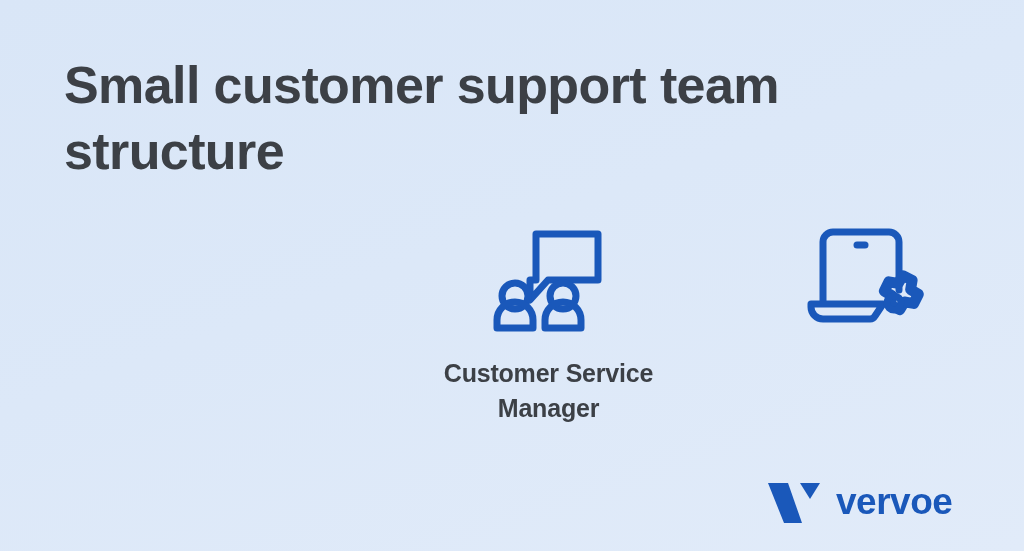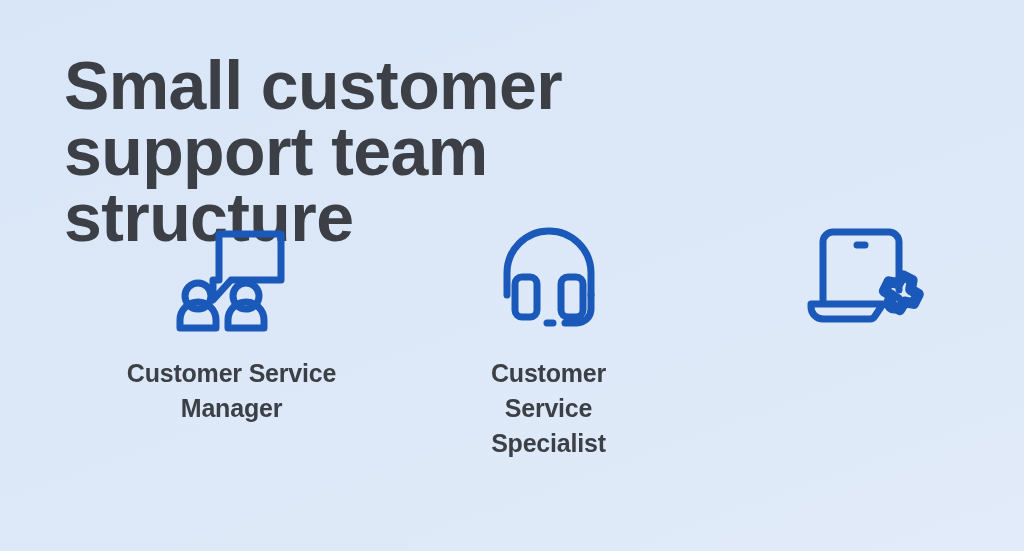--- a/index.html
+++ b/index.html
@@ -25,21 +25,21 @@
 
   
   .title {
     position: absolute;
     left: 64px;
     top: 52px;
     width: 760px;
     margin: 0;
     font-family: "Liberation Sans", sans-serif;
     font-weight: 700;
-    font-size: 68px;
+    font-size: 52px;
     line-height: 66px;
     letter-spacing: -0.6px;
     color: #3c4046;
     white-space: pre-line;
   }
 
   
   .columns {
     position: absolute;
     left: 0;
@@ -117,52 +117,42 @@
 
           <circle cx="73" cy="72" r="13"></circle>
 
           <path d="M55 104 V96 a18 18 0 0 1 36 0 v8 Z"></path>
         </svg>
       </div>
       <div class="role-label">Customer Service
 Manager</div>
     </div>
 
-    <div class="column column-1">
-      <div class="icon-wrap">
-        <svg width="100" height="110" viewBox="0 0 100 110" fill="none" stroke="#1a58ba" stroke-width="7" stroke-linecap="round" stroke-linejoin="round">
-
-          <path d="M8 72 V50 a42 42 0 0 1 84 0 v22"></path>
-
-          <rect x="16" y="54" width="22" height="40" rx="7"></rect>
-
-          <rect x="62" y="54" width="22" height="40" rx="7"></rect>
-
-          <path d="M92 72 v14 a14 14 0 0 1 -14 14 H66"></path>
-
-          <path d="M48 100 H54"></path>
-        </svg>
-      </div>
-      <div class="role-label">Customer
-Service
-Specialist</div>
-    </div>
 
     <div class="column column-2">
       <div class="icon-wrap">
         <svg width="118" height="108" viewBox="0 0 118 108" fill="none" stroke="#1a58ba" stroke-width="7" stroke-linecap="round" stroke-linejoin="round">
 
           <path d="M16 78 V18 a10 10 0 0 1 10 -10 H82 a10 10 0 0 1 10 10 V66"></path>
 
           <path d="M50 21 H58"></path>
 
           <path d="M4 80 H76 l-8 12 a6 6 0 0 1 -5 3 H16 a12 12 0 0 1 -12 -12 Z"></path>
 
           <path d="M90 58 l6 1 3 -5 6 3 -1 6 5 3 -3 6 -6 -1 -3 5 -6 -3 1 -6 -5 -3 3 -6 Z" transform="translate(-8 2) scale(1.55) translate(-32 -22)"></path>
           <circle cx="87" cy="79" r="7"></circle>
         </svg>
       </div>
     </div>
 
   </div>
 
+  <div class="logo">
+    <svg class="logo-mark" width="56" height="48" viewBox="0 0 56 48">
+      <path d="M2 4 H22 L36 44 H18 Z" fill="#1a58ba"></path>
+      <path d="M34 4 H54 L44 20 Z" fill="#1a58ba"></path>
+    </svg>
+    <svg class="logo-word" width="140" height="40" viewBox="0 0 140 40">
+      <text x="0" y="31" font-family="Liberation Sans, sans-serif" font-size="37" font-weight="700" letter-spacing="-0.5" fill="#1a58ba">vervoe</text>
+    </svg>
+  </div>
 
 </div>
 
 </body></html>

